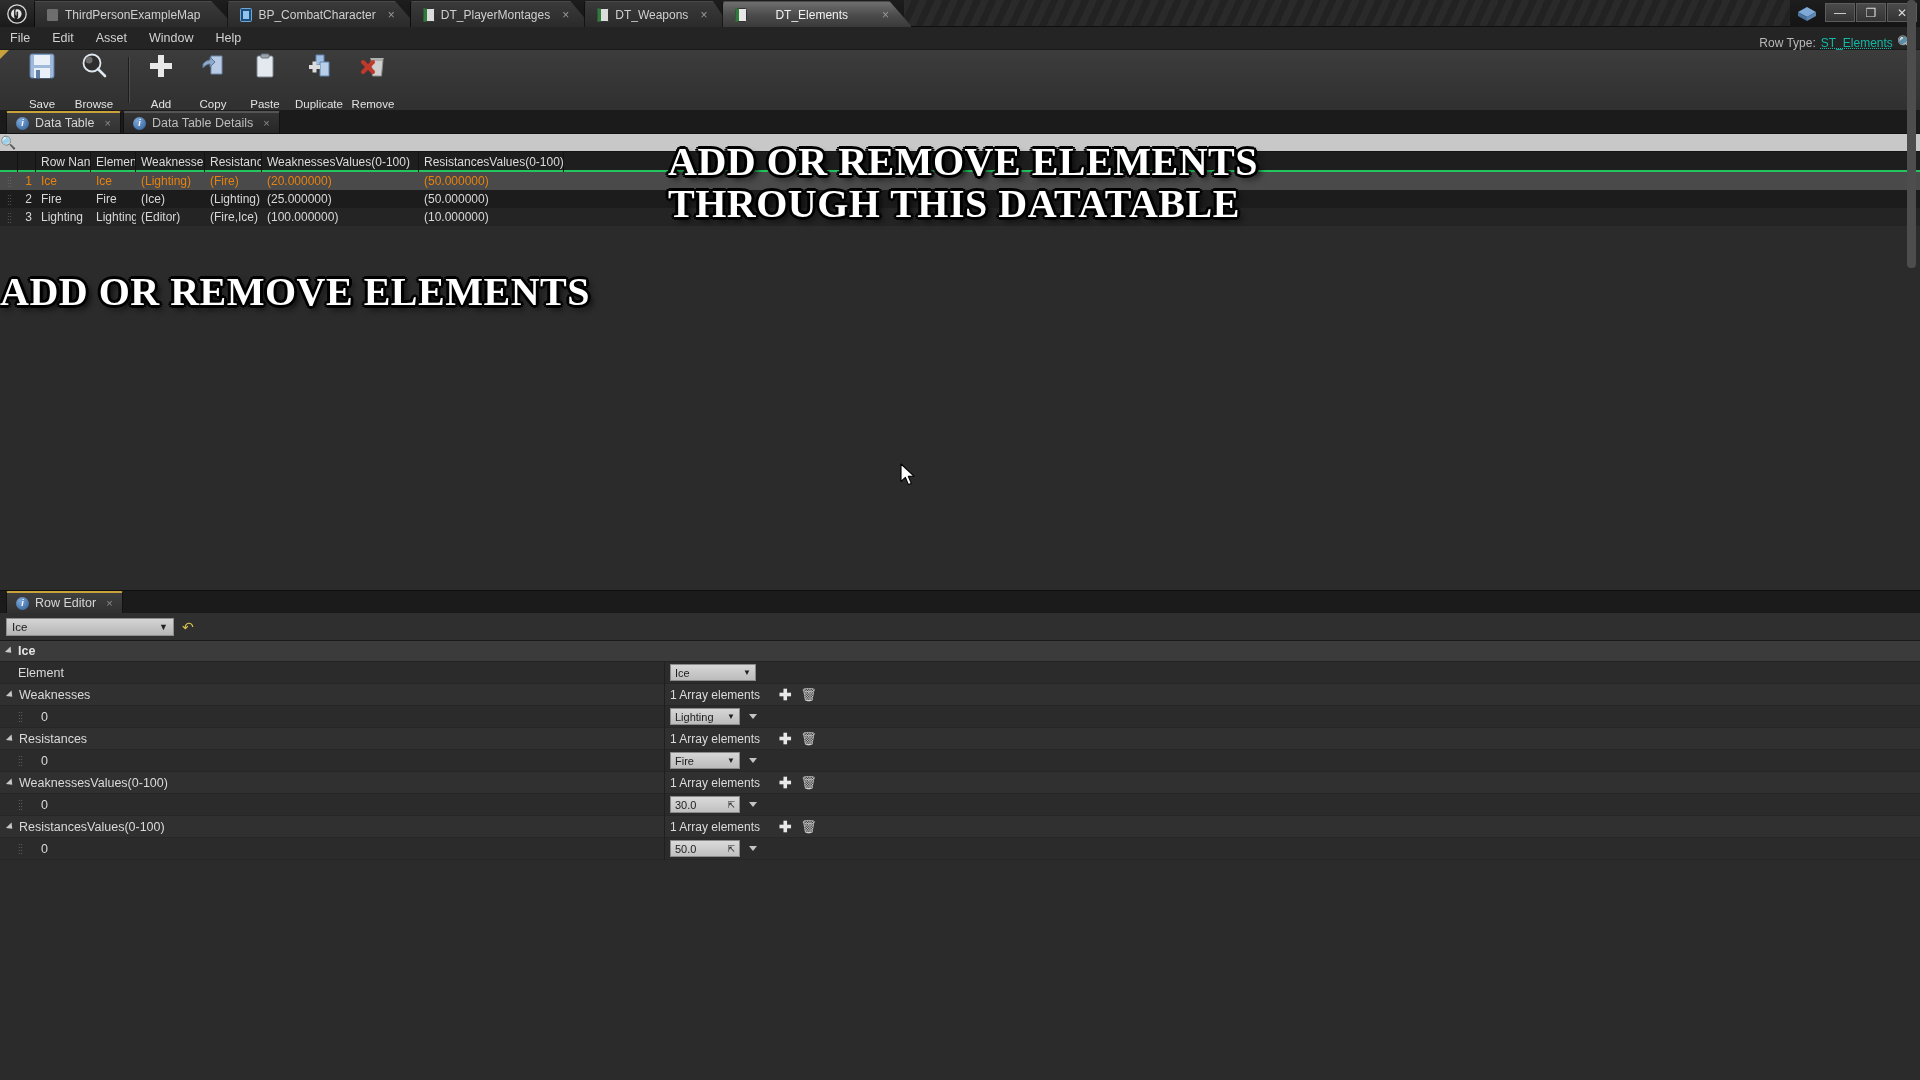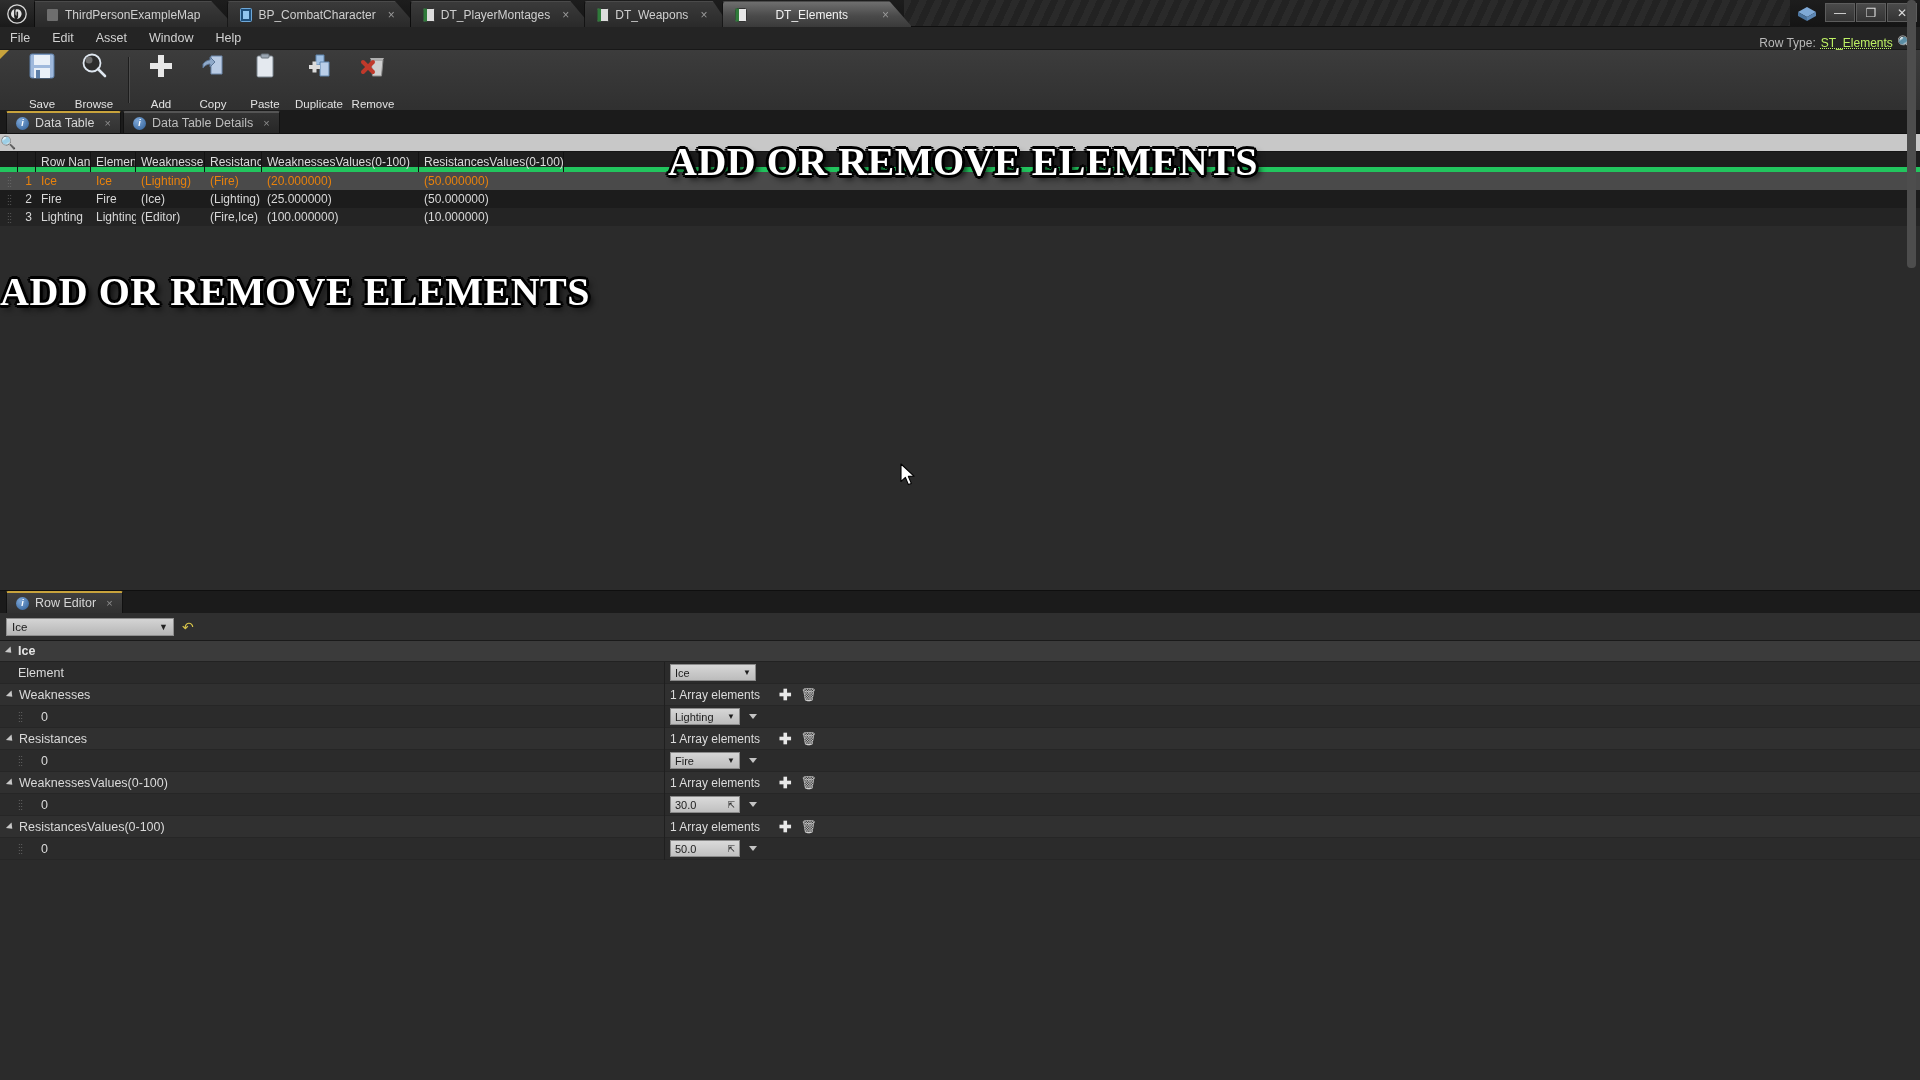--- a/index.html
+++ b/index.html
@@ -75,21 +75,21 @@
   .menuitem {
     padding: 0 11px; height: 23px; line-height: 23px;
     font-size: 12.5px; color: #d2d2d2;
   }
   .menuitem:first-child { padding-left: 10px; }
   .rowtype {
     position: absolute; right: 6px; top: 0; height: 23px;
     display: flex; align-items: flex-end; gap: 5px;
     font-size: 12px; color: #b9b9b9;
   }
-  .rowtype .rtval { color: #bef264; text-decoration: underline; text-decoration-style: dotted; }
+  .rowtype .rtval { color: #14b8a6; text-decoration: underline; text-decoration-style: dotted; }
   .rowtype .rtmag { color: #c9c9c9; font-size: 13px; }
 
   
   .toolbar {
     height: 61px; background: linear-gradient(180deg,#3c3c3c 0%,#303030 100%);
     border-bottom: 1px solid #1b1b1b;
     display: flex; align-items: stretch; position: relative;
   }
   .toolbar::before {
     content:''; position:absolute; left:0; top:0;
@@ -140,21 +140,21 @@
     flex:1; font-size: 11.5px; color: #6e6e6e; padding-left: 7px;
     background: transparent; border: 0; outline: none;
     font-family: "Liberation Sans", sans-serif;
   }
   .searchrow .smag { color:#3a3a3a; font-size: 13px; padding-right: 8px; }
 
   
   .tablewrap { background: #2b2b2b; }
   .thead {
     display: flex; height: 20px; background: #1e1e1e;
-    border-bottom: 5px solid #22c55e;
+    border-bottom: 2px solid #22c55e;
     font-size: 12px; color: #dcdcdc;
   }
   .th {
     display:flex; align-items:center; height: 20px;
     border-right: 1px solid #121212;
     padding-left: 5px; white-space: nowrap; overflow: hidden;
   }
   .th.c-drag  { width: 18px; padding:0; }
   .th.c-idx   { width: 18px; padding:0; }
   .th.c-name  { width: 55px; }
@@ -676,20 +676,21 @@
         </div>
         <span class="smallcaret"></span>
       </div>
     </div>
 
     <div class="propscroll" style="top:0px; height:268px; right:4px; position:absolute;"></div>
   </div>
 
   <div class="anno" id="anno1">
     <span>ADD OR REMOVE ELEMENTS</span>
+    <span class="l2">THROUGH THIS DATATABLE</span>
   </div>
   <div class="anno" id="anno2">
     <span>ADD OR REMOVE ELEMENTS</span>
   </div>
 
   <svg id="cursor" width="18" height="26" viewBox="0 0 18 26" style="left: 900px; top: 463px;">
     <path d="M1 1 L1 18.5 L5.4 14.4 L8.4 21.6 L11.3 20.4 L8.3 13.4 L14 13.2 Z" fill="#ffffff" stroke="#000000" stroke-width="1.1" stroke-linejoin="round"></path>
   </svg>
 
 </div>

